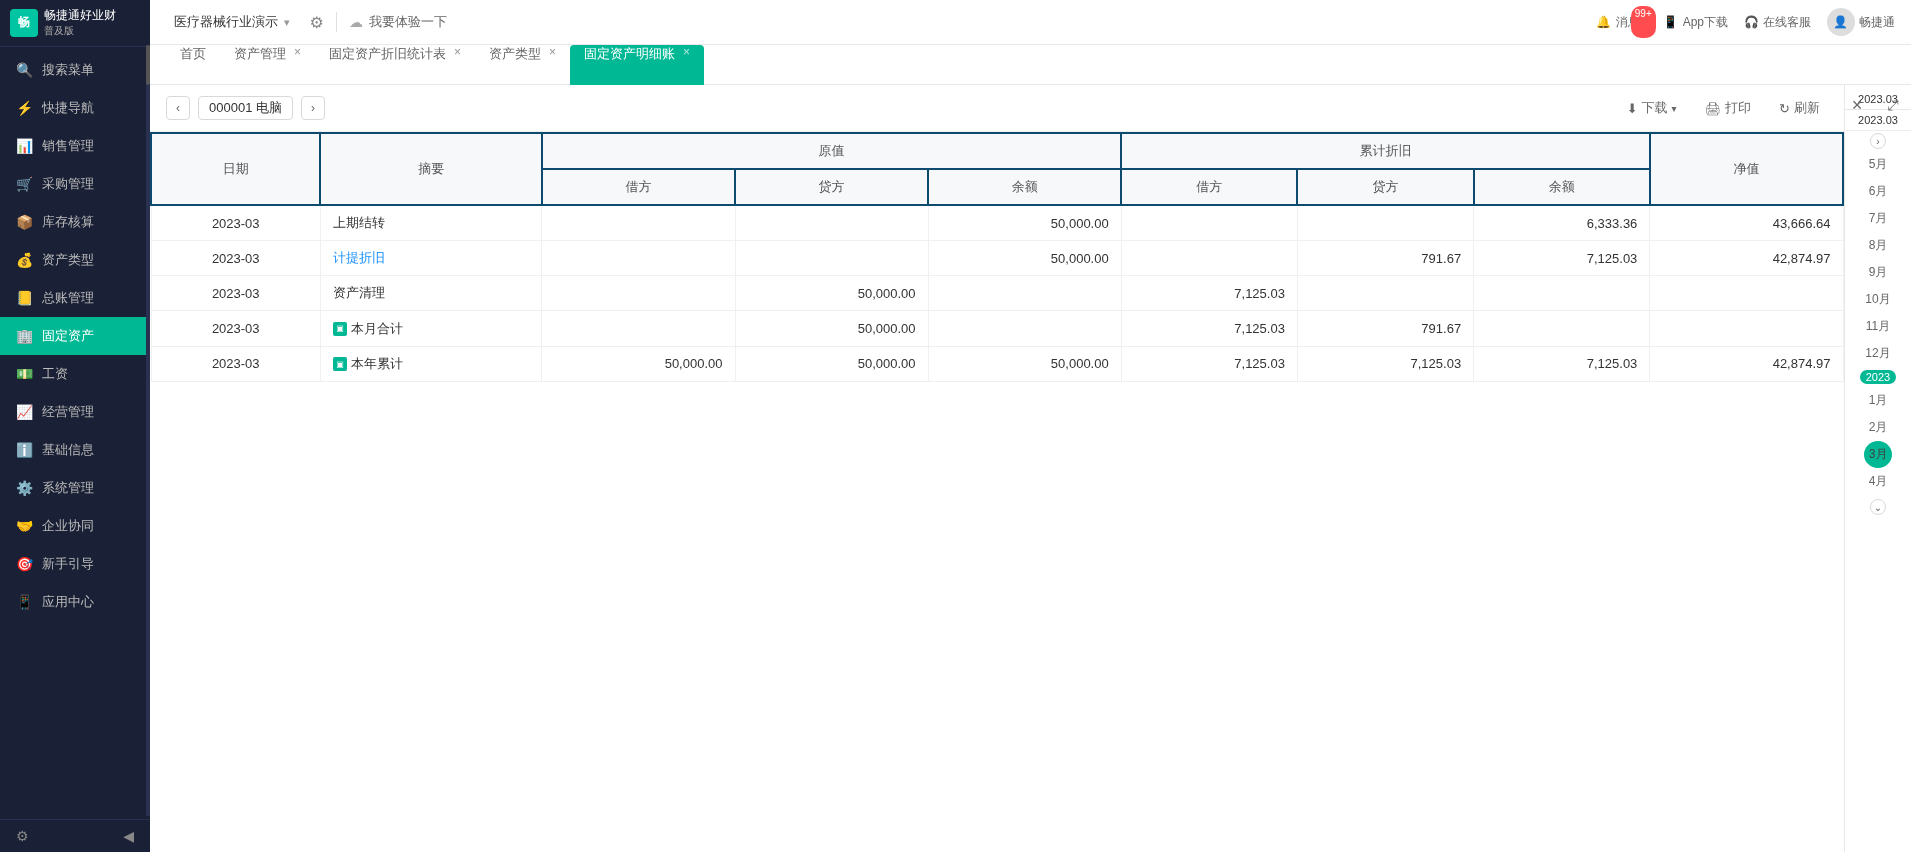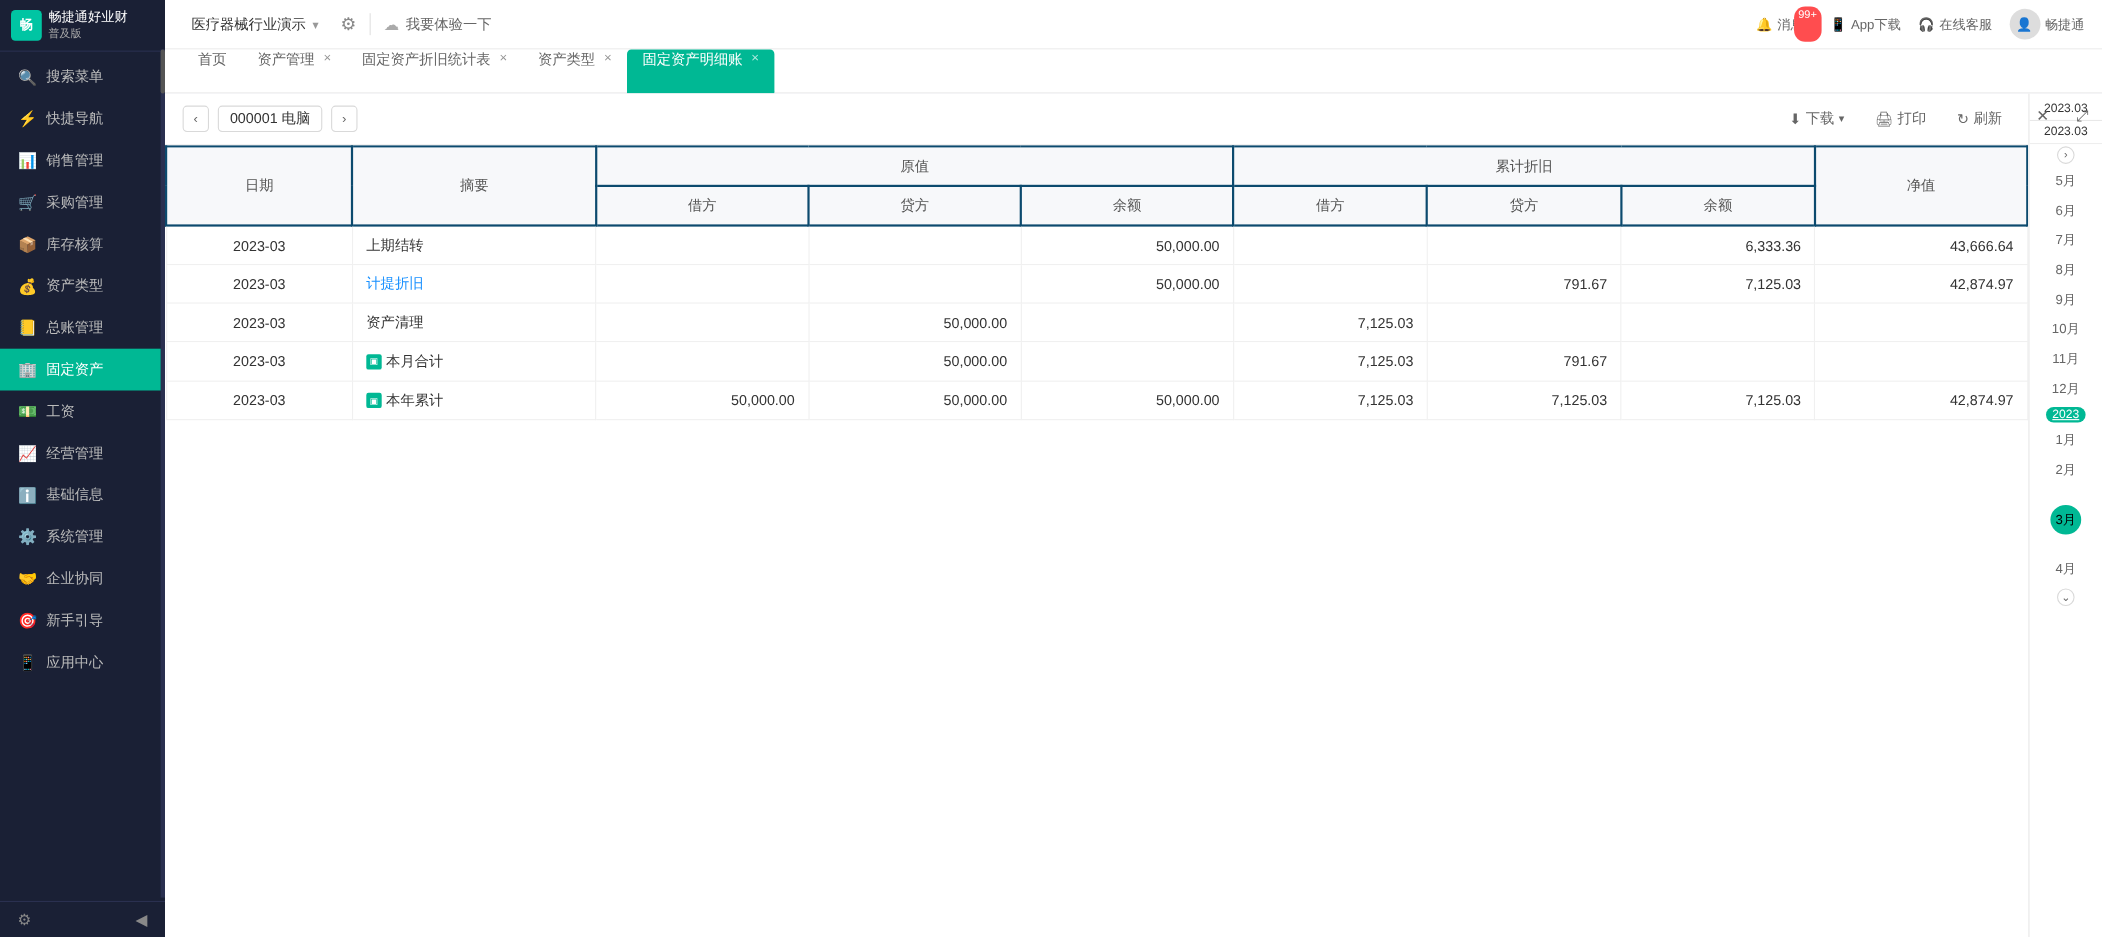--- a/index.html
+++ b/index.html
@@ -205,26 +205,26 @@
       padding: 4px 0;
       overflow-y: auto;
       flex-shrink: 0;
     }
     .timeline-panel::-webkit-scrollbar { display: none; }
     .timeline-month {
       font-size: 12px; color: #666; padding: 5px 0; cursor: pointer;
       text-align: center; width: 100%;
     }
     .timeline-month.active {
-      background: #00b894; color: #000000; border-radius: 50%;
-      width: 28px; margin: 18px auto;
+      background: #00b894; color: #404040; border-radius: 50%;
+      width: 28px; margin: 0 auto; font-family: Liberation Mono, monospace;
     }
     .timeline-year-badge {
       background: #00b894; color: #fff; border-radius: 10px;
-      padding: 1px 6px; font-size: 11px; margin: 3px 0; text-decoration: underline;
+      padding: 1px 6px; font-size: 11px; margin: 3px 0;
     }
     .timeline-collapse-btn {
       width: 16px; height: 16px; border: 1px solid #d9d9d9;
       border-radius: 50%; display: flex; align-items: center; justify-content: center;
       cursor: pointer; background: #fff; color: #666; font-size: 10px;
       margin: 2px 0;
     }
     .tl-year-section { width: 100%; display: flex; flex-direction: column; align-items: center; }
     
     

